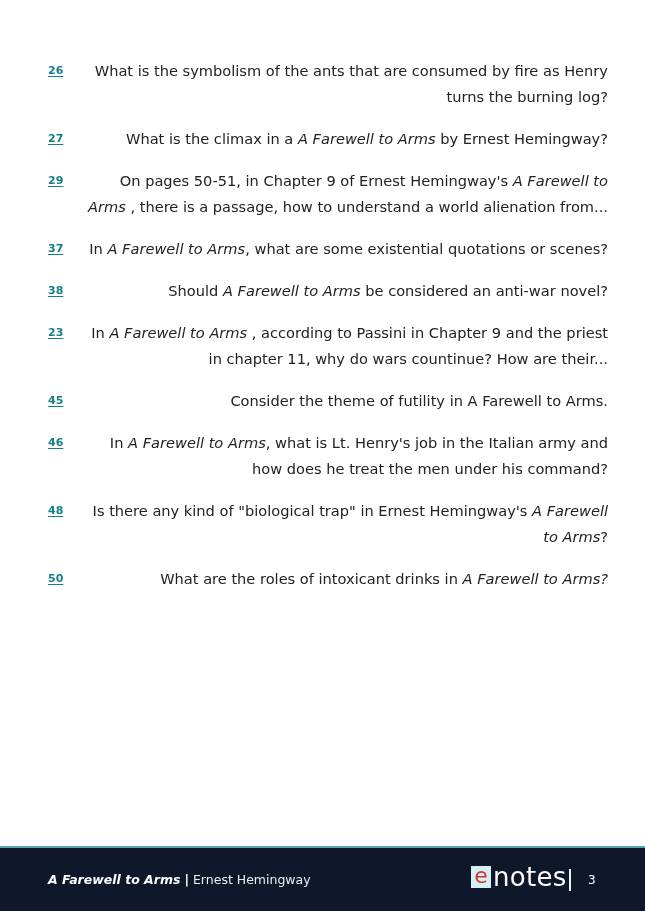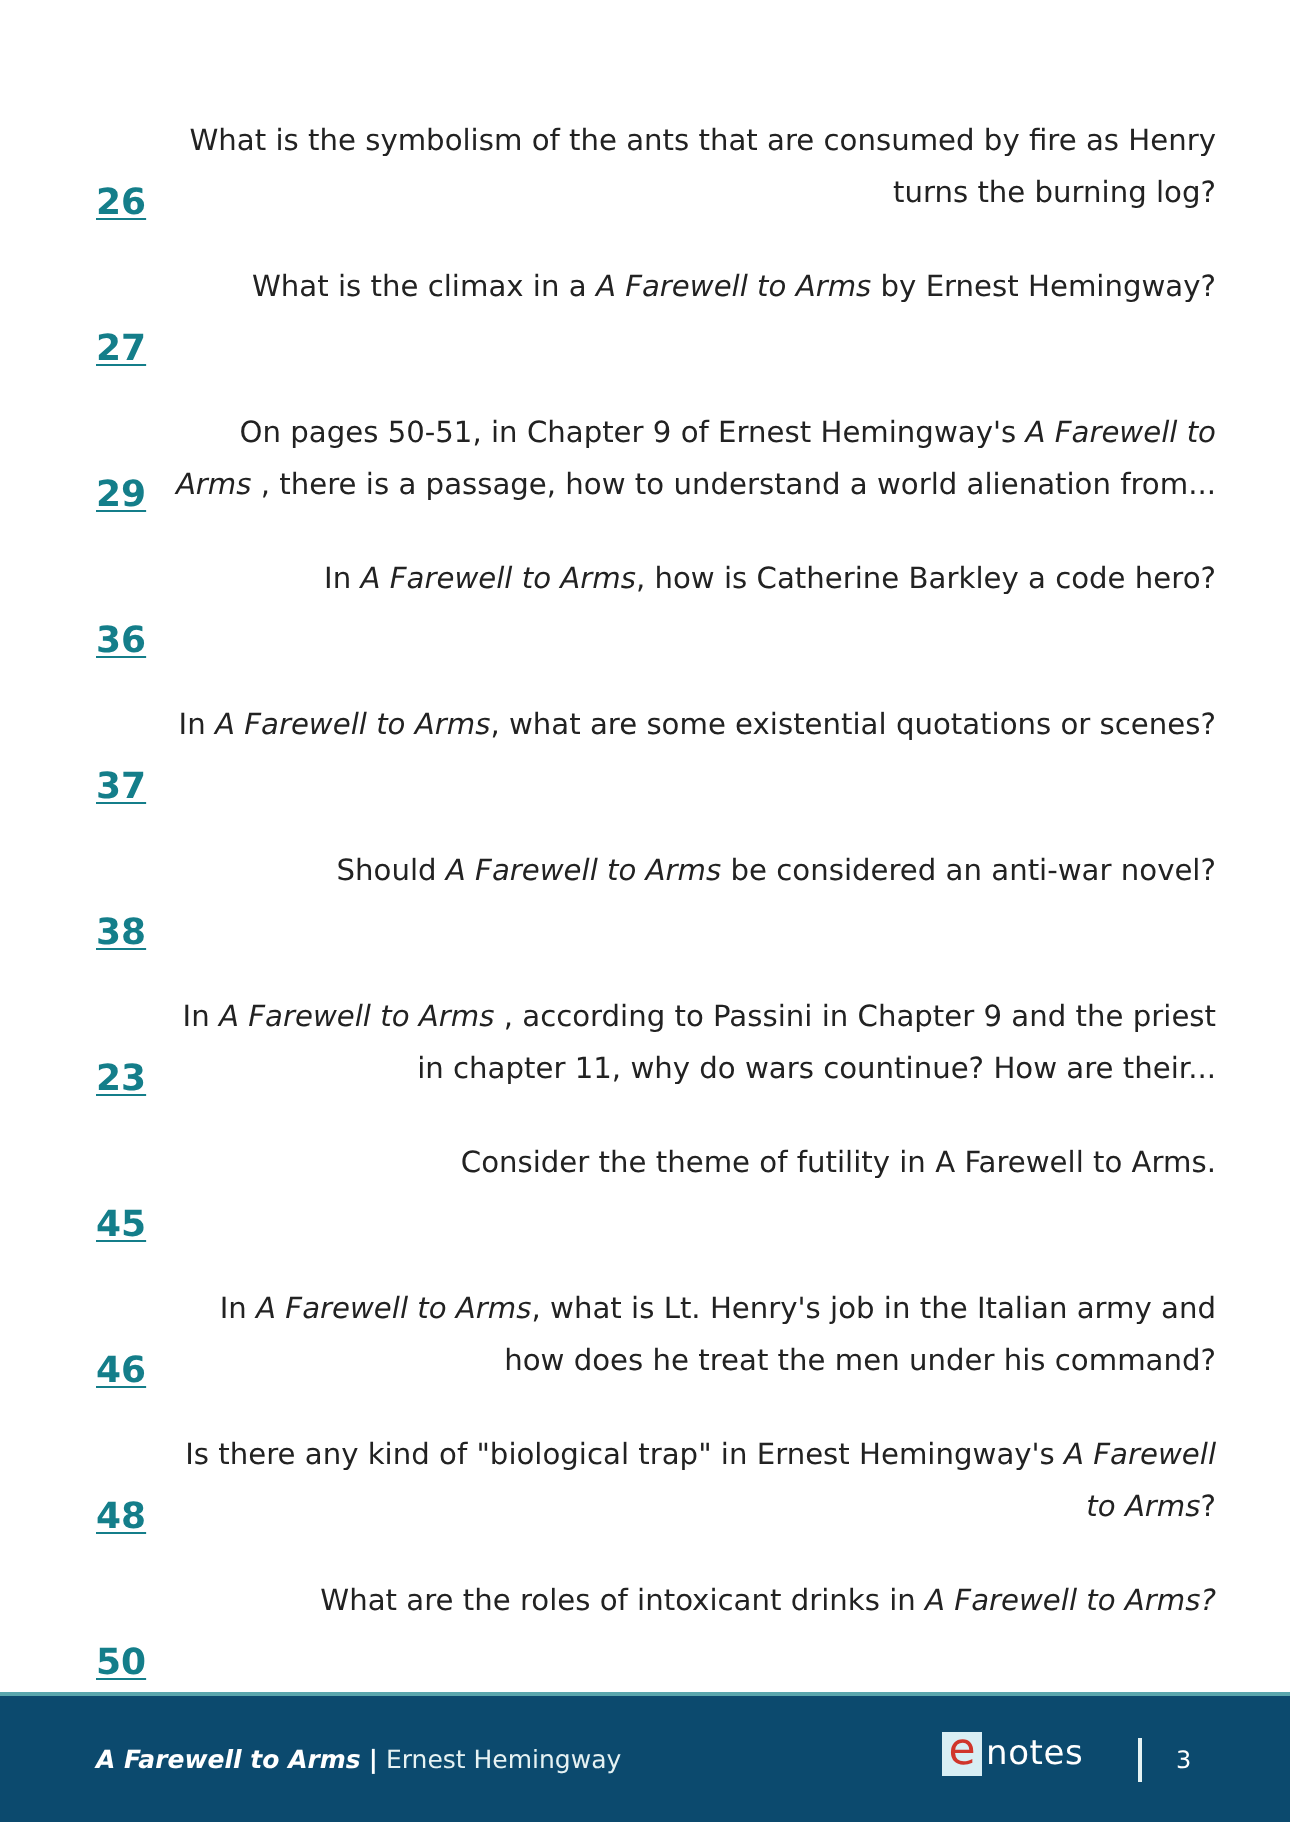--- a/index.html
+++ b/index.html
@@ -18,42 +18,41 @@
       width: 560px;
     }
     .qitem {
       display: flex;
       align-items: flex-start;
       margin-bottom: 16px;
     }
     .qnum {
       width: 33px;
       flex: 0 0 33px;
-      font-size: 18px;
+      font-size: 11px;
       line-height: 26px;
       font-weight: bold;
       color: #147e8a;
       text-decoration: underline;
       text-underline-offset: 2px;
       cursor: pointer;
-      margin-top: 31px;
     }
     .qtext {
       flex: 1;
       font-size: 14.6px;
       line-height: 26px;
       color: #222222;
       text-align: right;
     }
     .qtext i { font-style: italic; }
     .footer {
       position: absolute;
       left: 0; top: 846px;
       width: 645px; height: 65px;
-      background: #0c4a6e;
+      background: #0f172a;
       border-top: 2px solid #5aa6ad;
     }
     .footer-left {
       position: absolute;
       left: 48px; top: 24px;
       font-size: 12.5px;
       color: #ffffff;
       white-space: nowrap;
     }
     .footer-left .ftitle { font-weight: bold; font-style: italic; }
@@ -69,21 +68,21 @@
       width: 20px; height: 22px;
       background: #d8eef4;
       color: #d0352b;
       font-size: 22px;
       line-height: 19px;
       text-align: center;
       font-family: "DejaVu Sans", sans-serif;
     }
     .logo-text {
       color: #ffffff;
-      font-size: 17px;
+      font-size: 26px;
       line-height: 22px;
       margin-left: 2px;
       letter-spacing: 0.3px;
     }
     .logo-divider {
       position: absolute;
       left: 569px; top: 21px;
       width: 2px; height: 22px;
       background: #e6f2f3;
     }
@@ -102,24 +101,20 @@
       <a class="qnum">26</a>
       <div class="qtext"><span>What is the symbolism of the ants that are consumed by fire as Henry turns the burning log?</span></div>
     </div>
     <div class="qitem">
       <a class="qnum">27</a>
       <div class="qtext"><span>What is the climax in a </span><i>A Farewell to Arms</i><span> by Ernest Hemingway?</span></div>
     </div>
     <div class="qitem">
       <a class="qnum">29</a>
       <div class="qtext"><span>On pages 50-51, in Chapter 9 of Ernest Hemingway's </span><i>A Farewell to Arms</i><span> , there is a passage, how to understand a world alienation from...</span></div>
-    </div>
-    <div class="qitem">
-      <a class="qnum">36</a>
-      <div class="qtext"><span>In </span><i>A Farewell to Arms</i><span>, how is Catherine Barkley a code hero?</span></div>
     </div>
     <div class="qitem">
       <a class="qnum">37</a>
       <div class="qtext"><span>In </span><i>A Farewell to Arms</i><span>, what are some existential quotations or scenes?</span></div>
     </div>
     <div class="qitem">
       <a class="qnum">38</a>
       <div class="qtext"><span>Should </span><i>A Farewell to Arms</i><span> be considered an anti-war novel?</span></div>
     </div>
     <div class="qitem">

